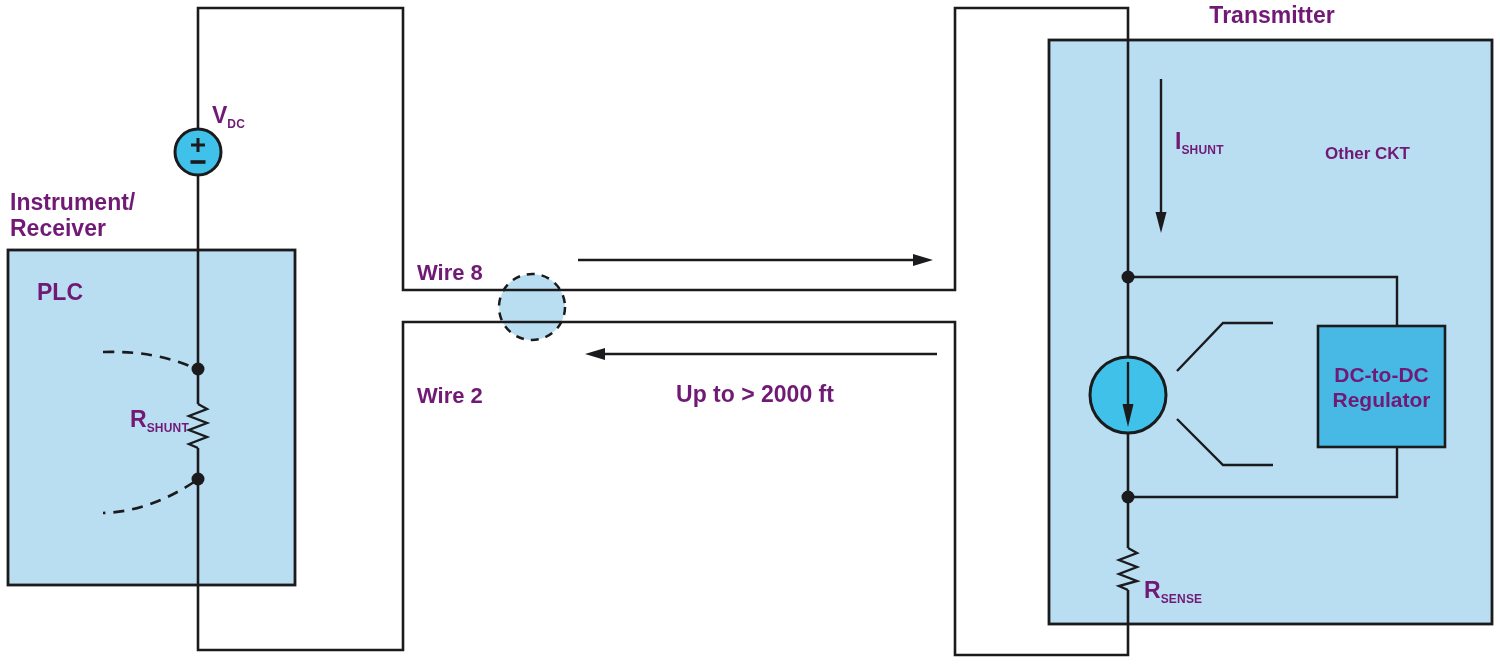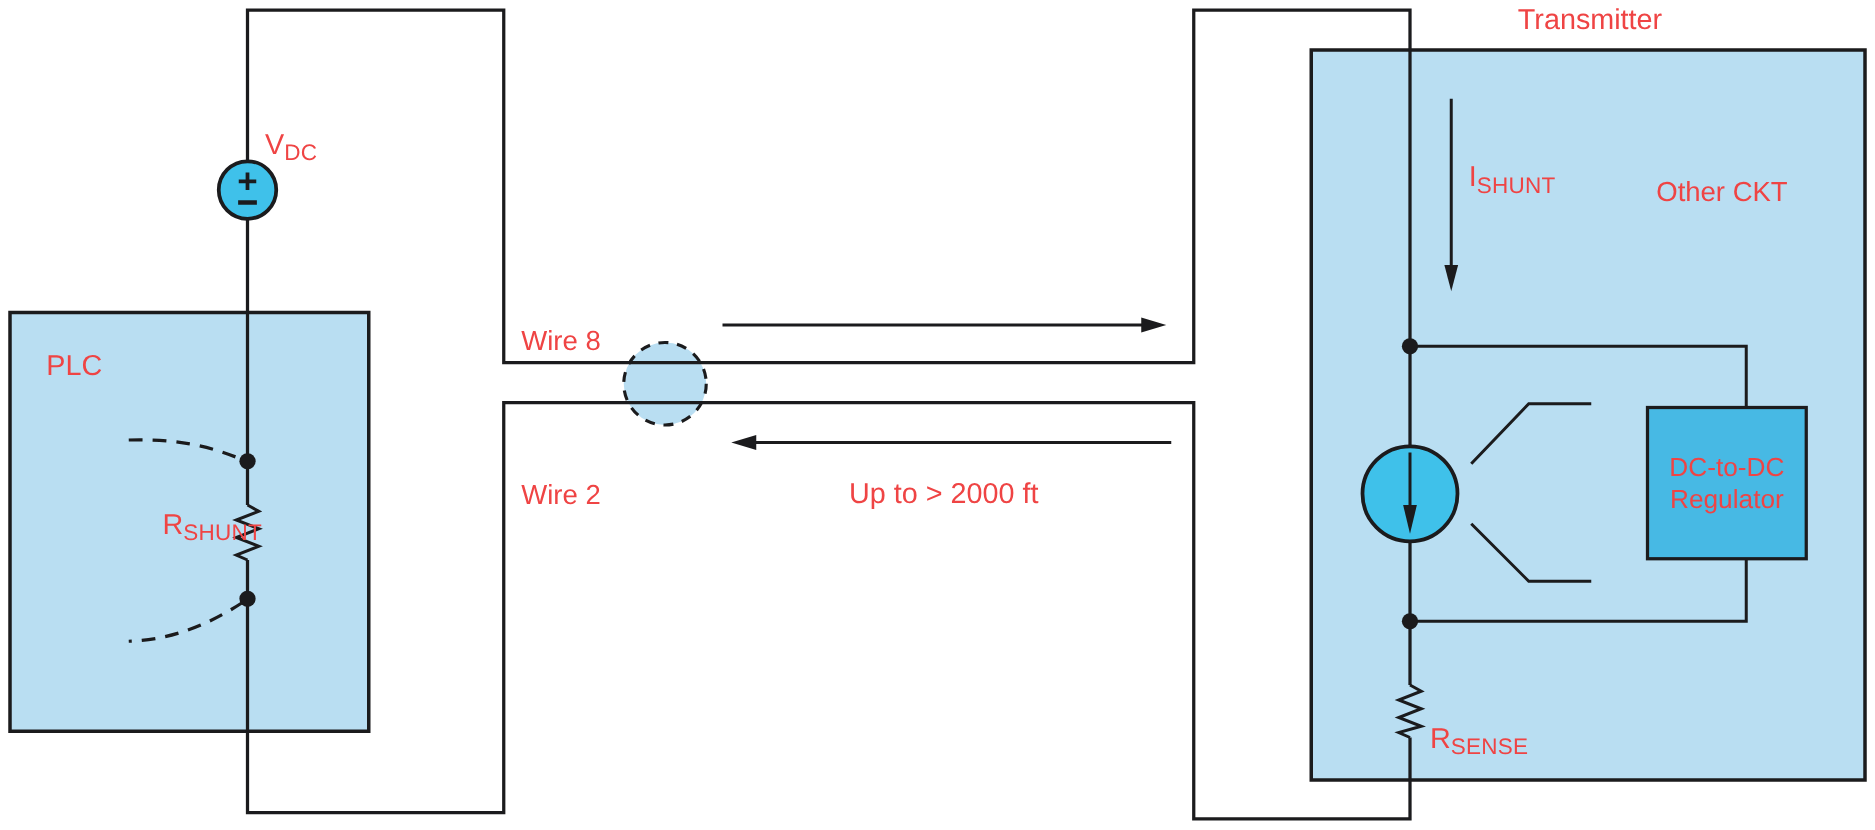--- a/index.html
+++ b/index.html
@@ -1,22 +1,22 @@
 <!DOCTYPE html>
 <html><head>
 <meta charset="utf-8">
 <style>
   html,body{margin:0;padding:0;background:#ffffff;}
   .canvas{
     position:relative;width:1500px;height:664px;background:#ffffff;overflow:hidden;
     font-family:"Liberation Sans","DejaVu Sans",sans-serif;color:#1b1b1d;
   }
   .canvas svg{position:absolute;left:0;top:0;}
-  .lbl{position:absolute;font-weight:400;font-size:23px;line-height:26px;white-space:nowrap;color:#ef4444;}
-  .lbl .sub{font-size:18px;vertical-align:-5px;letter-spacing:0.2px;}
+  .lbl{position:absolute;font-weight:700;font-size:23px;line-height:26px;white-space:nowrap;color:#701a75;}
+  .lbl .sub{font-size:12px;vertical-align:-5px;letter-spacing:0.2px;}
   .center{text-align:center;white-space:normal;}
   
   .wire{fill:none;stroke:#1b1b1d;stroke-width:2.6px;}
   .thin{fill:none;stroke:#1b1b1d;stroke-width:2.4px;}
   .boxfill{fill:#b9def2;stroke:#1b1b1d;stroke-width:2.8px;}
   .dcdc{fill:#47b9e4;stroke:#1b1b1d;stroke-width:2.6px;}
   .srcfill{fill:#3fc1ea;stroke:#1b1b1d;stroke-width:3px;}
   .nodedot{fill:#1b1b1d;stroke:none;}
   .dashcurve{fill:none;stroke:#1b1b1d;stroke-width:2.6px;stroke-dasharray:11 8;}
   .dashcircle{fill:#b9def2;stroke:#1b1b1d;stroke-width:2.5px;stroke-dasharray:8 7;}
@@ -79,39 +79,43 @@
       <line x1="937" y1="354" x2="603" y2="354" class="thin"></line>
       <polygon points="605,348 585,354 605,360" class="arrowhead"></polygon>
     </g>
 
     <g>
       <line x1="1161" y1="79" x2="1161" y2="214" class="thin"></line>
       <polygon points="1155.5,212 1166.5,212 1161,233" class="arrowhead"></polygon>
     </g>
   </svg>
 
+  <div class="lbl" style="left:10px;top:189px;">
+    <div>Instrument/</div>
+    <div>Receiver</div>
+  </div>
 
   <div class="lbl" style="left:37px;top:279px;">PLC</div>
 
   <div class="lbl" style="left:212px;top:102px;"><span>V</span><span class="sub">DC</span></div>
 
   <div class="lbl" style="left:114px;top:406px;margin-left:16px;"><span>R</span><span class="sub">SHUNT</span></div>
 
 
   <div class="lbl" style="left:417px;top:260px;font-size:22px;">Wire 8</div>
 
   <div class="lbl" style="left:417px;top:344px;font-size:22px;margin-top:39px;">Wire 2</div>
 
   <div class="lbl center" style="left:605px;top:381px;width:300px;">Up to &gt; 2000 ft</div>
 
   <div class="lbl center" style="left:1152px;top:2px;width:240px;">Transmitter</div>
 
   <div class="lbl" style="left:1175px;top:128px;"><span>I</span><span class="sub">SHUNT</span></div>
 
-  <div class="lbl" style="left:1325px;top:141px;font-size:22px;">Other CKT</div>
+  <div class="lbl" style="left:1325px;top:141px;font-size:17px;">Other CKT</div>
 
   <div class="lbl center" style="left:1318px;top:362px;width:127px;font-size:21px;line-height:25px;">
     <div>DC-to-DC</div>
     <div>Regulator</div>
   </div>
 
   <div class="lbl" style="left:1144px;top:553px;margin-top:24px;"><span>R</span><span class="sub">SENSE</span></div>
 
 </div>
 

